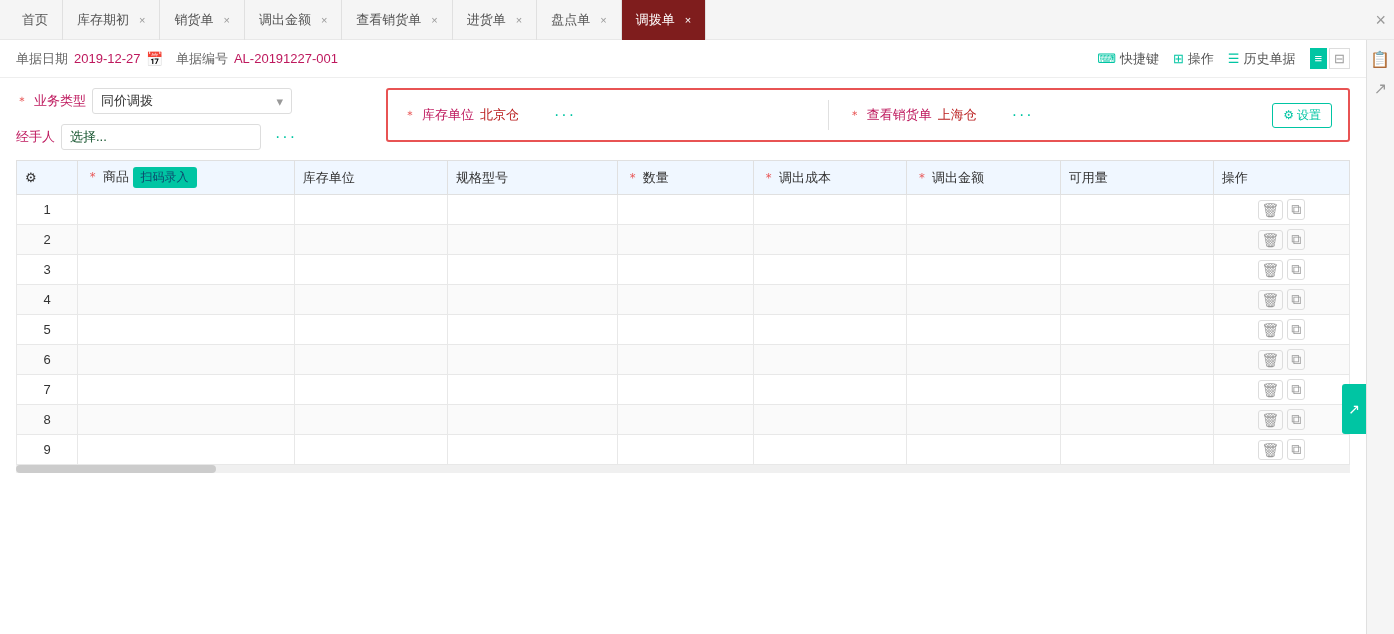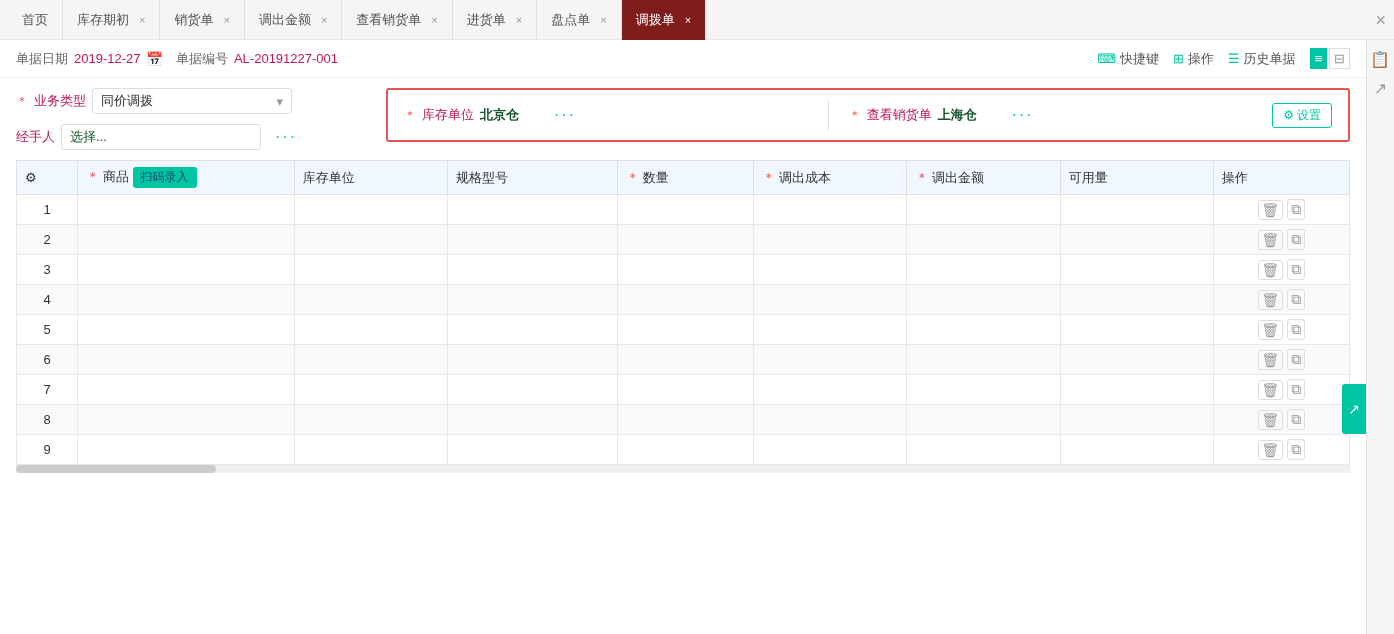--- a/index.html
+++ b/index.html
@@ -58,21 +58,21 @@
     .field-required { color: #e85353; font-size: 12px; }
     .field-label { color: #be185d; }
     .field-select {
       display: flex; align-items: center; gap: 4px; border: 1px solid #ddd;
       border-radius: 3px; padding: 3px 8px; min-width: 200px; cursor: pointer; background: #fff;
     }
     .field-select .val { flex: 1; }
     .field-select .arrow { color: #999; }
     .field-dots { color: #00c5a3; cursor: pointer; font-size: 16px; letter-spacing: 2px; margin-left: 8px; }
     .warehouse-field { display: flex; align-items: center; gap: 6px; flex: 1; }
-    .warehouse-name { color: #14532d; min-width: 60px; font-weight: bold; }
+    .warehouse-name { color: #b91c1c; min-width: 60px; }
     .divider-v { width: 1px; height: 30px; background: #e0e0e0; }
 
     
     .table-wrapper { padding: 0 16px; flex: 1; overflow: auto; }
     .data-table { width: 100%; border-collapse: collapse; font-size: 13px; }
     .data-table th {
       background: #f0f7ff; text-align: left; padding: 6px 8px;
       border: 1px solid #e0e0e0; font-weight: normal; color: #333; white-space: nowrap;
     }
     .data-table th .required { color: #e85353; }

